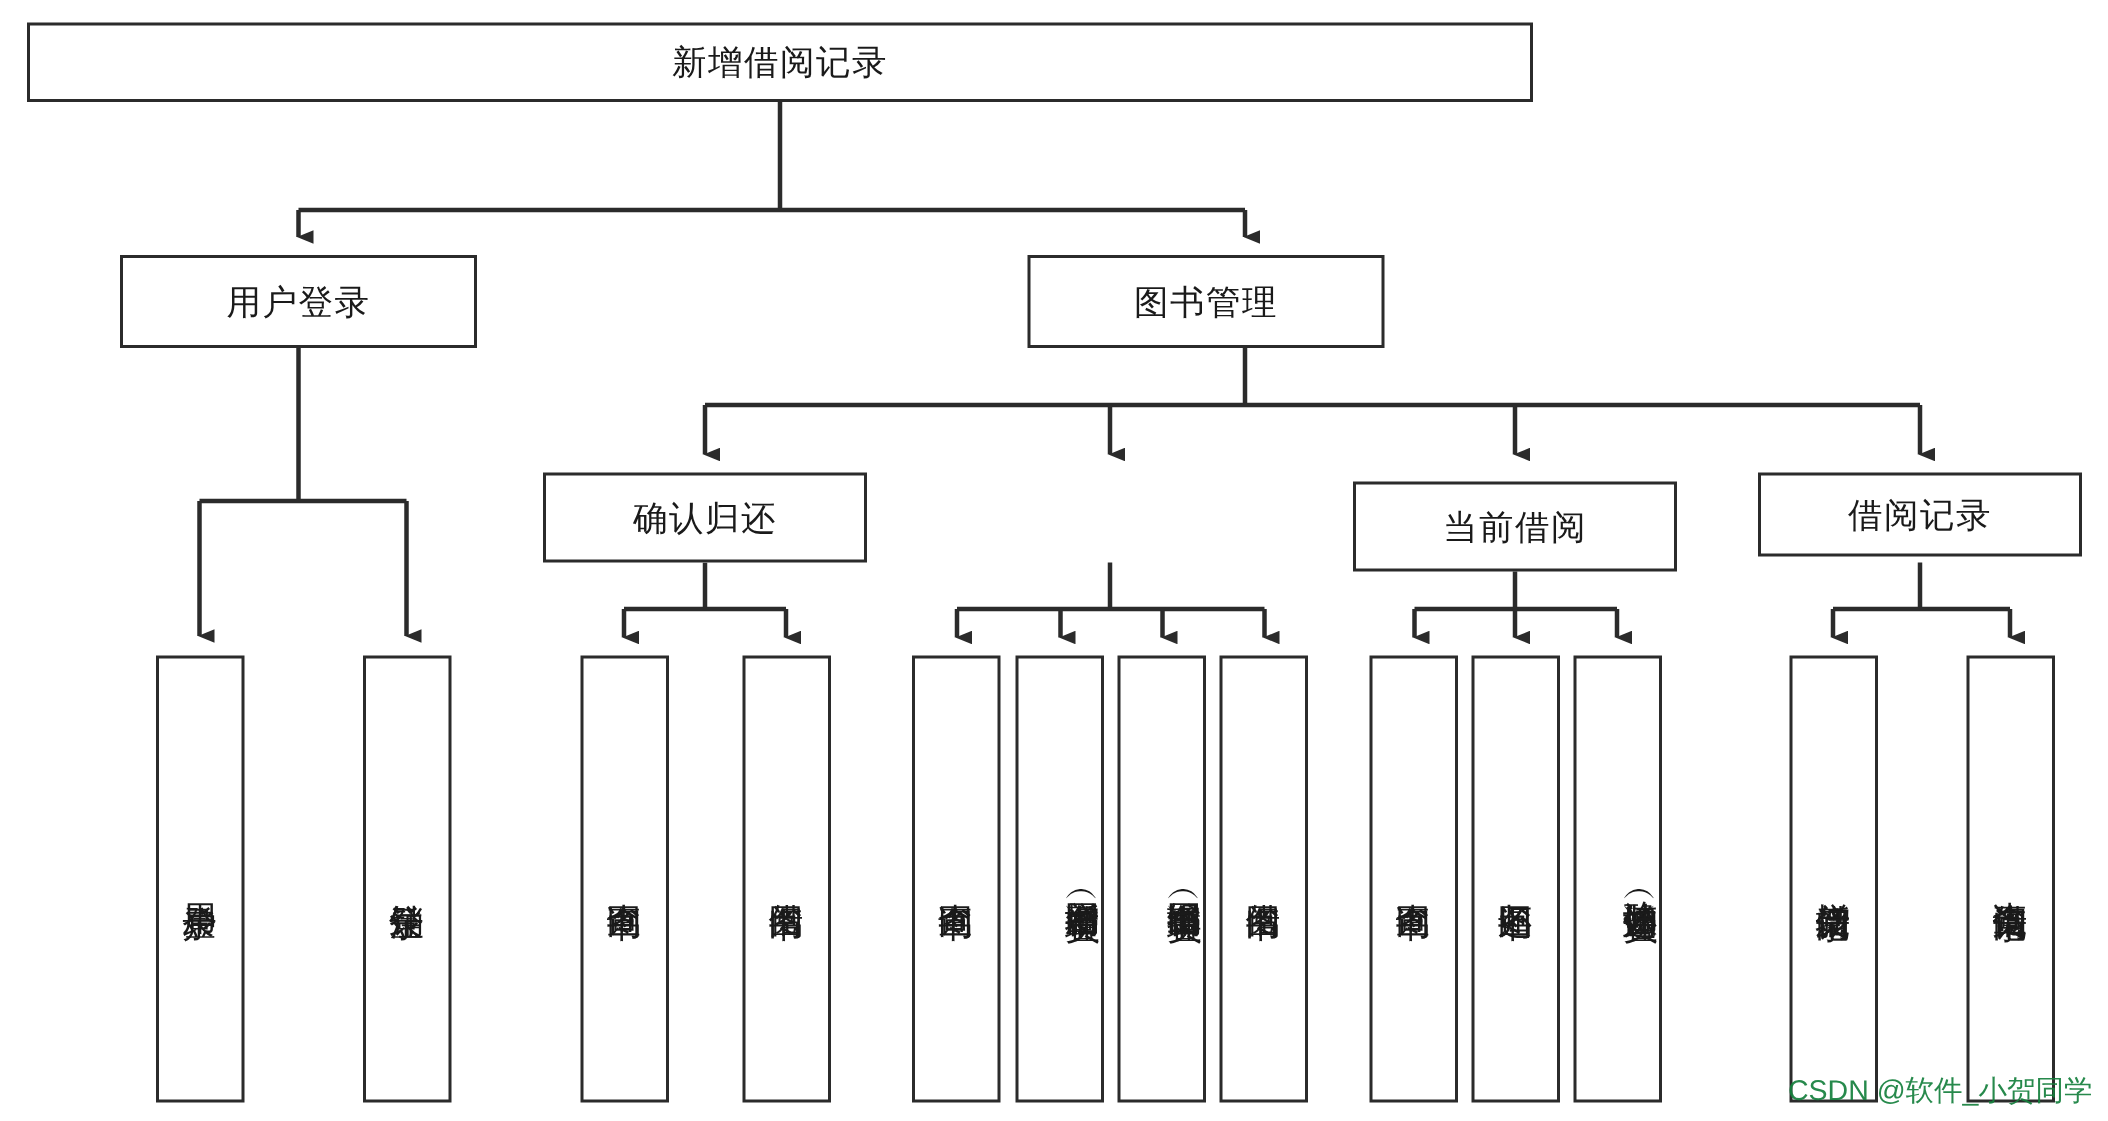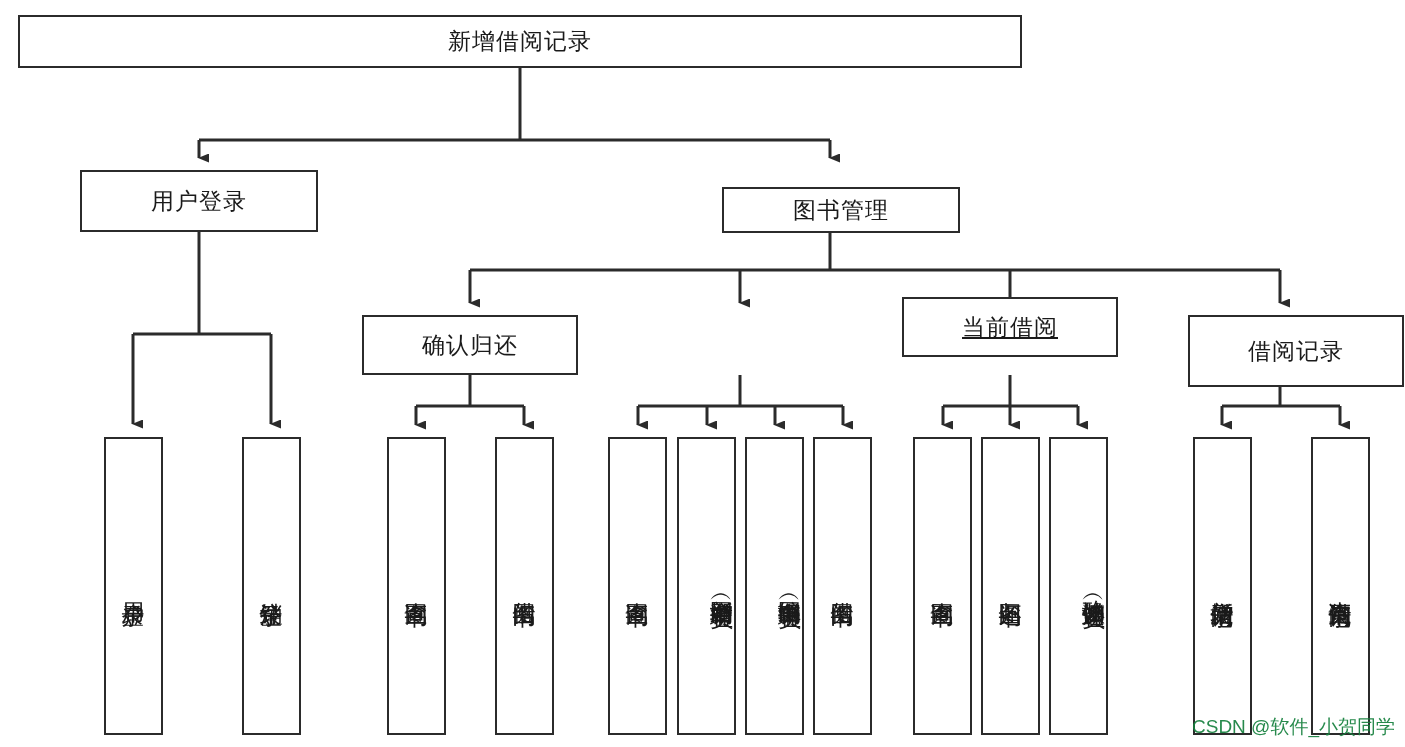--- a/index.html
+++ b/index.html
@@ -112,25 +112,25 @@
       <path d="M1280,375 L1280,406"></path>
       <path d="M1222,406 L1340,406"></path>
       <path d="M1222,406 L1222,425" marker-end="url(#arrowhead)"></path>
       <path d="M1340,406 L1340,425" marker-end="url(#arrowhead)"></path>
     </g>
   </svg>
 
   <div class="node node-h" style="left:18px; top:15px; width:1004px; height:53px;">新增借阅记录</div>
 
   <div class="node node-h" style="left:80px; top:170px; width:238px; height:62px;">用户登录</div>
-  <div class="node node-h" style="left:722px; top:170px; width:238px; height:46px;margin-top:17px;">图书管理</div>
+  <div class="node node-h" style="left:685px; top:170px; width:238px; height:62px;">图书管理</div>
 
   <div class="node node-h" style="left:362px; top:315px; width:216px; height:60px;">确认归还</div>
-  <div class="node node-h" style="left:902px; top:297px; width:216px; height:60px;text-decoration:underline;">当前借阅</div>
-  <div class="node node-h" style="left:1172px; top:315px; width:216px; height:72px;margin-left:16px;">借阅记录</div>
+  <div class="node node-h" style="left:902px; top:321px; width:216px; height:60px;">当前借阅</div>
+  <div class="node node-h" style="left:1172px; top:315px; width:216px; height:56px;">借阅记录</div>
 
   <div class="node node-v" style="left:104px; top:437px; width:59px; height:298px;">用户登录</div>
   <div class="node node-v" style="left:242px; top:437px; width:59px; height:298px;">注销登录</div>
 
   <div class="node node-v" style="left:387px; top:437px; width:59px; height:298px;">查询图书</div>
   <div class="node node-v" style="left:495px; top:437px; width:59px; height:298px;">借阅图书</div>
 
   <div class="node node-v" style="left:608px; top:437px; width:59px; height:298px;">查询图书</div>
   <div class="node node-v align-top" style="left:677px; top:437px; width:59px; height:298px;">新增图书（管理员）</div>
   <div class="node node-v align-top" style="left:745px; top:437px; width:59px; height:298px;">编辑图书（管理员）</div>

